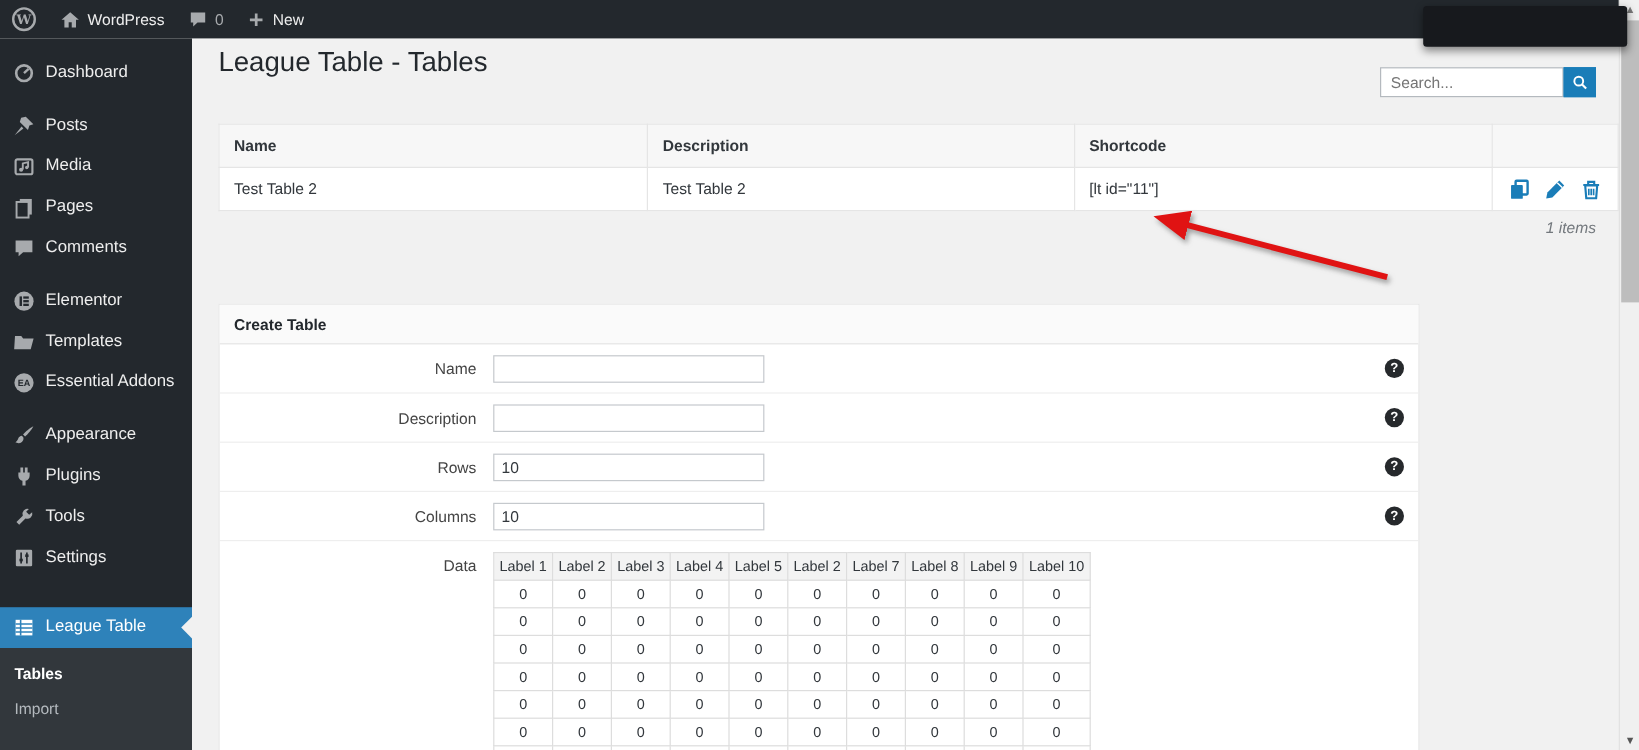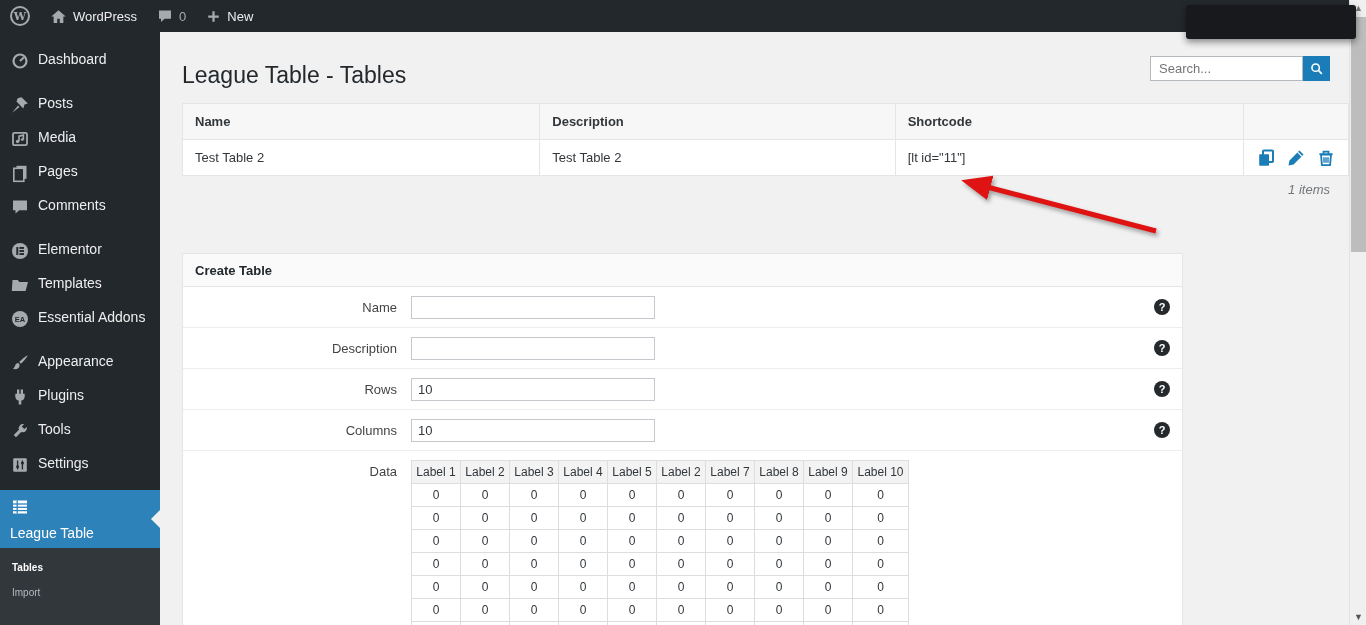--- a/index.html
+++ b/index.html
@@ -10,49 +10,49 @@
   .ab-item { display:flex; align-items:center; gap:6px; padding:0 10px; height:32px; cursor:pointer; }
   .wp-logo-circle { width:20px; height:20px; border:2px solid #a7aaad; border-radius:50%; color:#a7aaad; font-family:"DejaVu Serif", serif; font-weight:bold; font-size:11px; display:flex; align-items:center; justify-content:center; }
   .ab-count { color:#a7aaad; }
   .ab-icon svg { display:block; }
 
   
   #sidebar { position:absolute; left:0; top:32px; width:160px; height:593px; background:#23282d; z-index:90; display:flex; flex-direction:column; padding-top:12px; }
   .menu-item { display:flex; gap:8px; padding:7px 8px 7px 10px; color:#eee; font-size:14px; cursor:pointer; position:relative; }
   .menu-item .micon { width:20px; height:20px; flex:0 0 20px; }
   .group-gap { margin-top:10px; }
-  .big-gap { margin-top:8px;flex-direction:column; }
+  .big-gap { margin-top:24px; }
   .menu-item.active { background:#2e82ba; color:#fff; }
   .active-arrow { position:absolute; right:0; top:50%; margin-top:-9px; width:0; height:0; border:9px solid transparent; border-right-color:#f1f1f1; border-left-width:0; }
   #submenu { background:#32373c; padding:7px 0 30px; flex-grow:1; }
-  .submenu-item { padding:7px 12px; font-size:10px; color:#b4b9be; cursor:pointer; }
+  .submenu-item { padding:7px 12px; font-size:13px; color:#b4b9be; cursor:pointer; }
   .submenu-item.current { color:#fff; font-weight:bold; }
 
   
   #content { position:absolute; left:160px; top:32px; width:1189px; height:593px; background:#f1f1f1; }
-  #page-title { position:absolute; left:22px; top:30px; font-size:23px; font-weight:400; color:#23282d; }
+  #page-title { position:absolute; left:22px; top:6px; font-size:23px; font-weight:400; color:#23282d; }
 
   #search-wrap { position:absolute; left:990px; top:24px; display:flex; }
   #search-input { width:153px; height:25px; border:1px solid #b4b9be; background:#fff; font-size:13px; padding:0 8px; color:#32373c; outline:none; }
   #search-btn { width:27px; height:25px; background:#1a7db8; border:1px solid #1a7db8; display:flex; align-items:center; justify-content:center; cursor:pointer; }
 
   table.list-table { position:absolute; left:22px; top:71px; border-collapse:collapse; background:#fff; table-layout:fixed; }
   table.list-table th, table.list-table td { border:1px solid #e5e5e5; font-size:13px; text-align:left; padding:0 12px; height:36px; color:#32373c; }
   table.list-table th { background:#f7f7f7; font-weight:600; }
   .row-actions { display:flex; align-items:center; justify-content:center; gap:10px; }
   .row-actions svg { cursor:pointer; display:block; }
 
   #items-count { position:absolute; left:22px; top:150px; width:1148px; text-align:right; font-size:13px; font-style:italic; color:#72777c; }
 
   
   #panel { position:absolute; left:22px; top:221px; width:1001px; height:410px; background:#fff; border:1px solid #e5e5e5; }
   #panel-header { height:33px; line-height:33px; padding:0 12px; font-size:13px; font-weight:600; color:#23282d; background:#fafafa; border-bottom:1px solid #e5e5e5; }
   .form-row { display:flex; align-items:center; height:41px; border-bottom:1px solid #eee; }
   .form-label { width:228px; text-align:right; padding-right:14px; font-size:13px; color:#444; }
-  .form-input { width:244px; height:23px; border:1px solid #c5c9cd; font-size:13px; padding:0 6px; color:#32373c; outline:none; background:#fff; }
+  .form-input { width:226px; height:23px; border:1px solid #c5c9cd; font-size:13px; padding:0 6px; color:#32373c; outline:none; background:#fff; }
   .help-circle { margin-left:auto; margin-right:12px; width:16px; height:16px; border-radius:50%; background:#26292c; color:#fff; font-size:11px; font-weight:bold; display:flex; align-items:center; justify-content:center; cursor:pointer; }
   .data-row { display:flex; align-items:flex-start; padding-top:9px; }
   .data-row .form-label { padding-top:4px; }
   #grid { border-collapse:collapse; }
   #grid th { background:#f3f3f3; border:1px solid #ddd; font-size:12px; font-weight:400; color:#32373c; width:49px; height:23px; text-align:center; padding:0 3px; }
   #grid th:last-child { width:56px; }
   #grid td { background:#fff; border:1px solid #ddd; font-size:12px; color:#32373c; height:23px; text-align:center; cursor:text; }
 
   
   #red-arrow { position:absolute; left:0; top:0; width:1366px; height:625px; pointer-events:none; z-index:150; }

